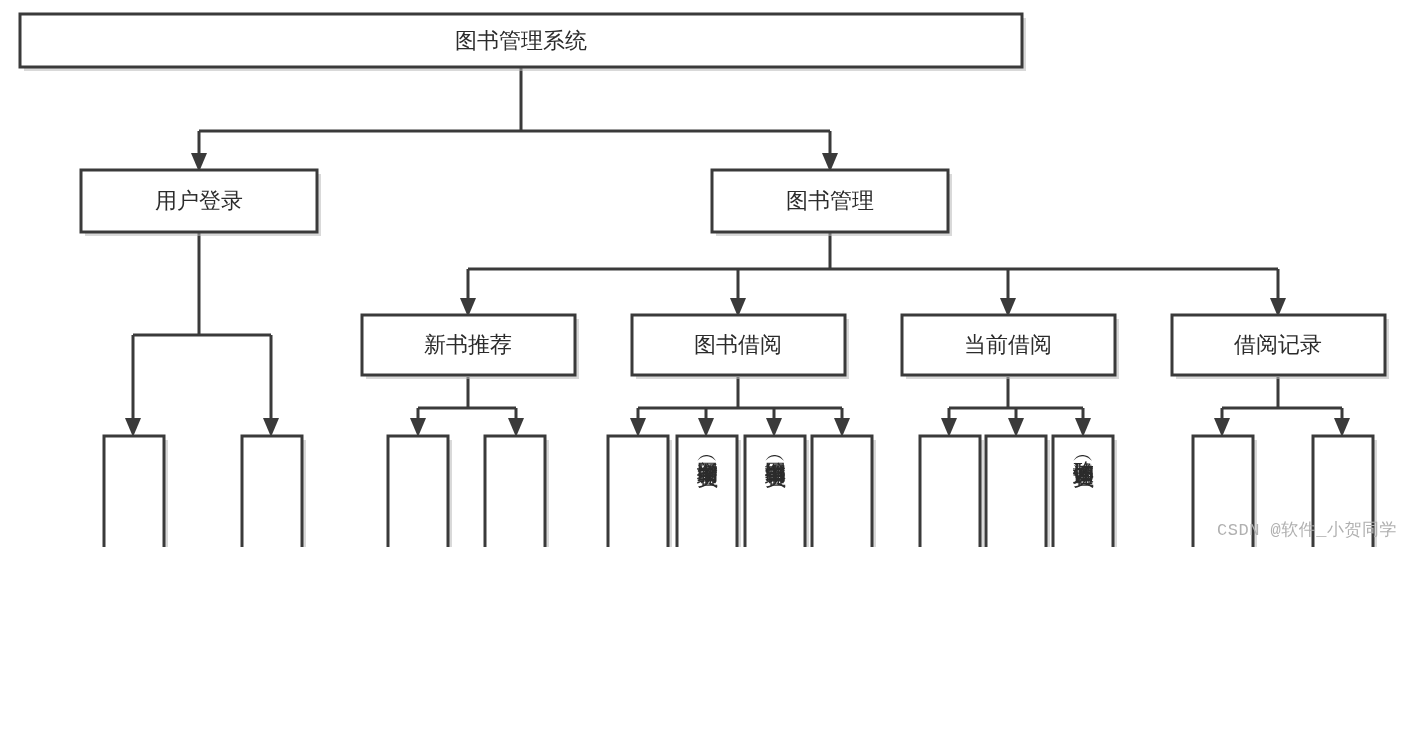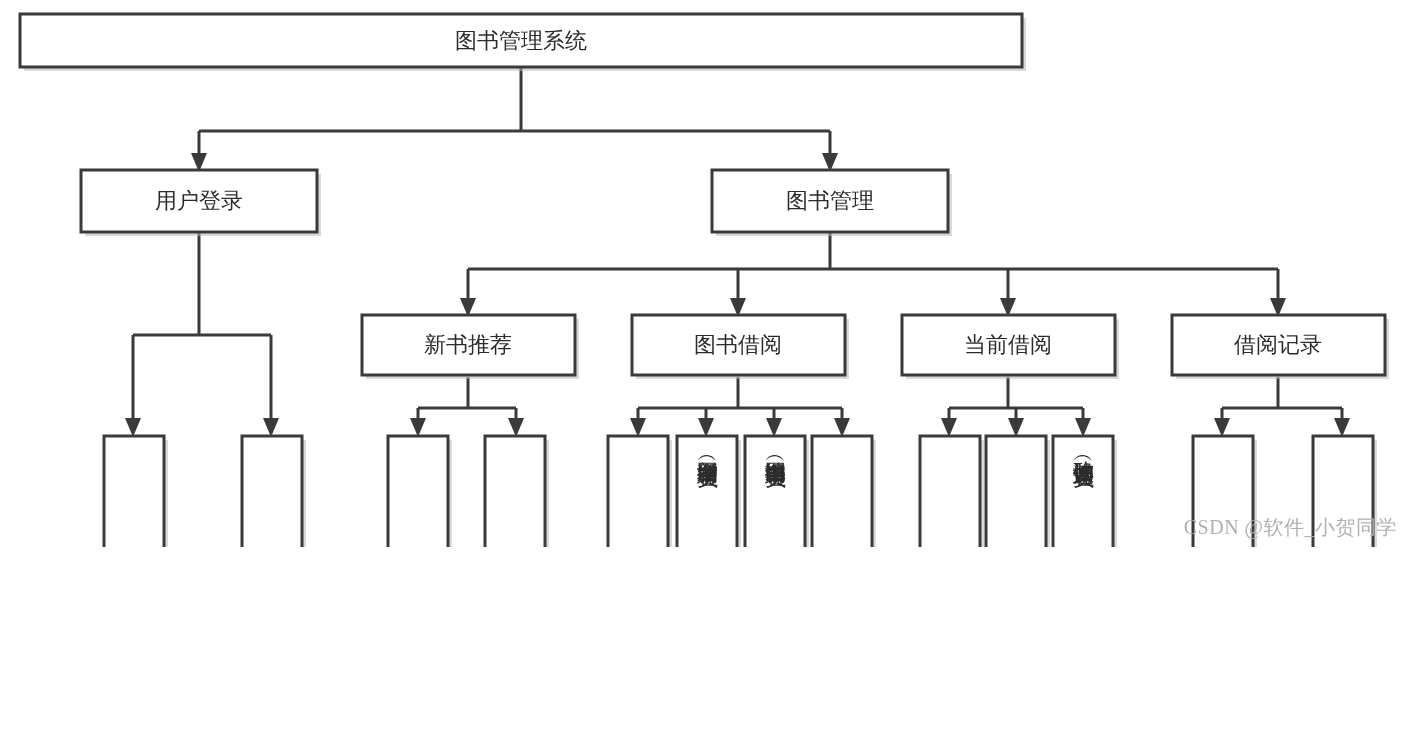--- a/index.html
+++ b/index.html
@@ -67,22 +67,22 @@
     line-height: 1.18;
     color: #2b2b2b;
     letter-spacing: 1px;
     text-align: center;
     white-space: pre;
   }
   .watermark {
     position: absolute;
     right: 8px;
     bottom: 6px;
-    font-family: Liberation Serif, serif;
-    font-size: 20px;
+    font-family: Liberation Mono, monospace;
+    font-size: 17px;
     color: #b0b0b0;
     letter-spacing: 0.5px;
     white-space: nowrap;
     pointer-events: none;
   }
 </style>
 </head>
 <body>
 
 <div id="diagram-root">

